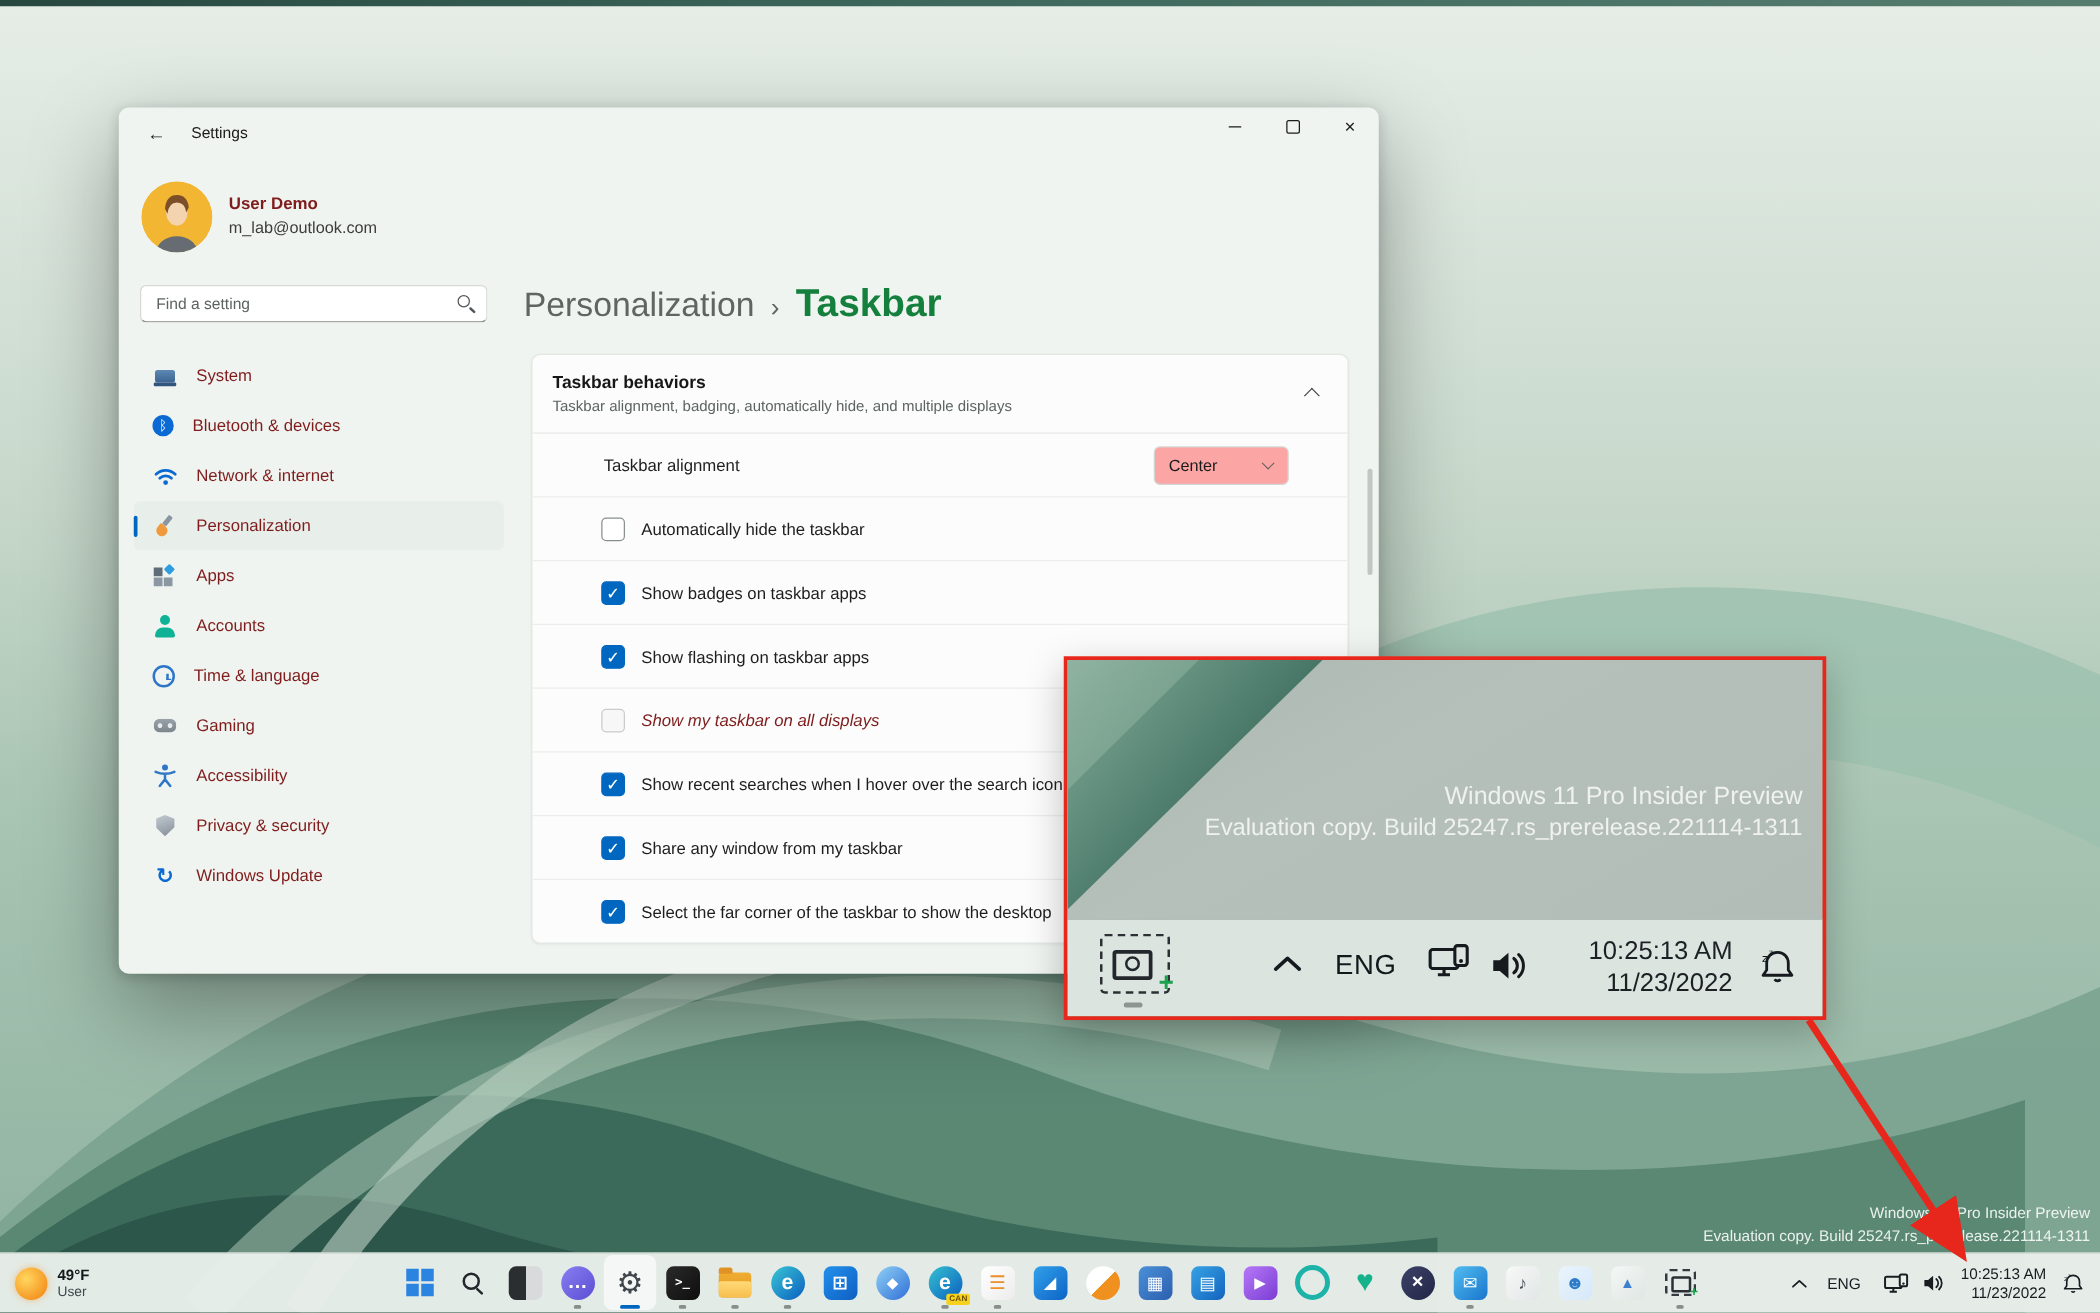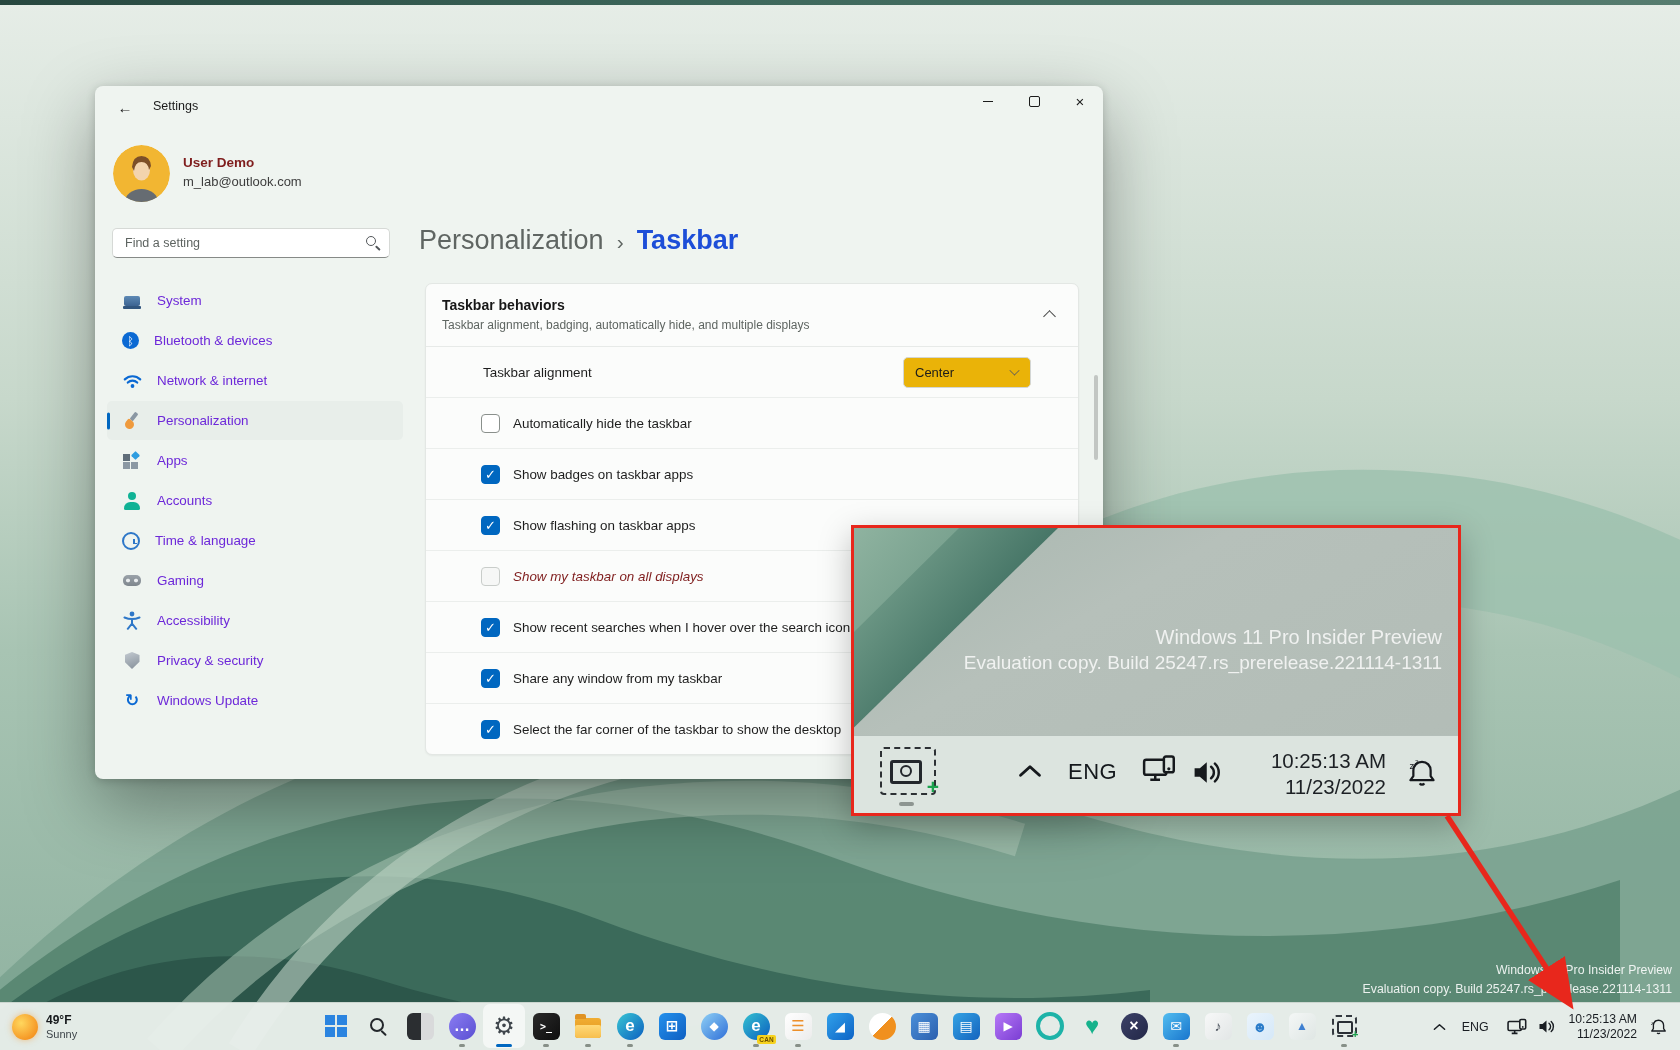--- a/index.html
+++ b/index.html
@@ -31,21 +31,21 @@
     border:1px solid #d6d9d6;border-bottom:1px solid #868a87;border-radius:5px;}
   .searchbox input{position:absolute;left:10px;top:1px;width:230px;height:24px;border:none;outline:none;
     font-size:12.5px;color:#1b1b1b;background:transparent;font-family:inherit;}
   .searchbox input::placeholder{color:#5d6360;}
   .mag{position:absolute;right:9px;top:6px;width:15px;height:15px;}
   .mag::before{content:'';position:absolute;left:1px;top:1px;width:8px;height:8px;border:1.5px solid #53575a;border-radius:50%;}
   .mag::after{content:'';position:absolute;right:0px;bottom:1px;width:5.5px;height:1.8px;background:#53575a;
     border-radius:2px;transform:rotate(43deg);}
   #nav{position:absolute;left:0;top:194px;width:320px;}
   .nav-item{position:relative;height:39px;margin:1px 12px;border-radius:5px;display:flex;align-items:center;
-    gap:15px;padding-left:15px;font-size:13.4px;color:#6d28d9;}
+    gap:15px;padding-left:15px;font-size:13.4px;color:#7f1d1d;}
   .nav-item.selected{background:#e8eeea;}
   .nav-item.selected::before{content:'';position:absolute;left:0;top:50%;transform:translateY(-50%);
     width:3px;height:17px;border-radius:2px;background:var(--accent);}
   .nico{width:20px;height:20px;display:flex;align-items:center;justify-content:center;position:relative;flex:none;}
   .i-system::before{content:'';width:16px;height:10px;border-radius:2px;background:linear-gradient(#5d89b4,#3c6391);}
   .i-system::after{content:'';position:absolute;bottom:2px;left:1px;width:18px;height:2.5px;background:#31557e;border-radius:1px;}
   .i-bluetooth{background:#0b69d3;border-radius:50%;width:17px;height:17px;color:#fff;font-size:11px;}
   .i-bluetooth::before{content:"\16D2";}
   .i-personalization::before{content:'';position:absolute;left:10px;top:1px;width:4px;height:9px;background:#8a97a3;
     border-radius:1px;transform:rotate(38deg);}
@@ -67,41 +67,41 @@
                linear-gradient(#9aa2a9,#7e868d);}
   .i-privacy{width:15px;height:17px;background:linear-gradient(160deg,#c3cad1,#848e98);
     clip-path:polygon(50% 0,100% 18%,100% 58%,50% 100%,0 58%,0 18%);}
   .i-update{color:#0b69d3;font-size:17px;font-weight:700;}
   .i-update::before{content:"\21BB";}
 
   
   .breadcrumb{position:absolute;left:324px;top:139px;display:flex;align-items:baseline;gap:13px;}
   .bc-parent{font-size:27px;color:#5f6562;}
   .bc-sep{font-size:21px;color:#5f6562;}
-  .bc-current{font-size:27px;font-weight:600;color:#1d4ed8;}
+  .bc-current{font-size:31px;font-weight:600;color:#15803d;}
   .card{position:absolute;left:330px;top:197px;width:654px;background:#fbfcfb;border:1px solid #e3e7e4;
     border-radius:7px;box-shadow:0 1px 2px rgba(0,0,0,.05);box-sizing:border-box;}
   .card-hd{height:62px;position:relative;}
   .card-title{position:absolute;left:16px;top:13px;font-size:14px;font-weight:600;color:#171717;}
   .card-sub{position:absolute;left:16px;top:34px;font-size:12px;color:#5e6561;}
   .chev{width:8px;height:8px;border-right:1.6px solid #474747;border-bottom:1.6px solid #474747;display:inline-block;}
   .chev.up{transform:rotate(-135deg);}
   .chev.down{transform:rotate(45deg);}
   .card-hd .chev{position:absolute;right:24px;top:28px;}
   .srow{position:relative;height:51px;border-top:1px solid #ebeeec;display:flex;align-items:center;box-sizing:border-box;}
   .cbx{margin-left:55px;width:19px;height:19px;border:1px solid #8a908c;border-radius:4px;background:#fff;flex:none;
     display:flex;align-items:center;justify-content:center;box-sizing:border-box;}
   .cbx.on{background:var(--accent);border-color:var(--accent);}
   .cbx.on::after{content:"\2713";color:#fff;font-size:13px;line-height:1;}
   .lab{margin-left:13px;font-size:13.4px;color:#1e1e1e;}
   .srow.kind-plain .lab{margin-left:57px;}
   .srow.kind-label .lab{margin-left:84px;}
   .srow.disabled .lab{color:#7f1d1d;font-style:italic;}
   .srow.disabled .cbx{border-color:#c9cdca;background:#f6f7f6;}
-  .dropdown{margin-left:auto;margin-right:47px;width:128px;height:31px;background:#eab308;border:1px solid #d3d6d4;
+  .dropdown{margin-left:auto;margin-right:47px;width:108px;height:31px;background:#fca5a5;border:1px solid #d3d6d4;
     border-radius:5px;display:flex;align-items:center;justify-content:space-between;padding:0 11px;box-sizing:border-box;}
   .dropdown .val{font-size:13px;color:#1b1b1b;}
   .dropdown .chev{transform:rotate(45deg) scale(.8);border-color:#5c5c5c;margin-top:-3px;}
   .scroll-thumb{position:absolute;right:5px;top:289px;width:4px;height:85px;background:#c2c6c3;border-radius:2px;}
 
   
   #zoom-overlay{position:absolute;left:851px;top:525px;width:610px;height:291px;z-index:50;box-sizing:border-box;
     border:3px solid var(--alert);overflow:hidden;
     background:linear-gradient(150deg,#a7b6ae 0%,#b6c0ba 35%,#b2bcb6 100%);box-shadow:0 10px 30px rgba(0,0,0,.25);}
   .ov-wedge-a{position:absolute;left:0;top:0;width:240px;height:210px;
@@ -397,21 +397,21 @@
         </marker>
       </defs>
     <line x1="1447" y1="816" x2="1566" y2="998" stroke="#e8271c" stroke-width="5.5" marker-end="url(#ah)"></line>
   </svg>
 
   <div id="taskbar">
     <div id="weather">
       <span class="sun"></span>
       <span>
         <div class="wx-temp">49°F</div>
-        <div class="wx-cond">Sunny</div>
+        <div class="wx-cond">User</div>
       </span>
     </div>
     <div id="app-row">
         <div class="app">
           <span class="sh-start"></span>
         </div>
         <div class="app">
           <span class="sh-search"></span>
         </div>
         <div class="app">

